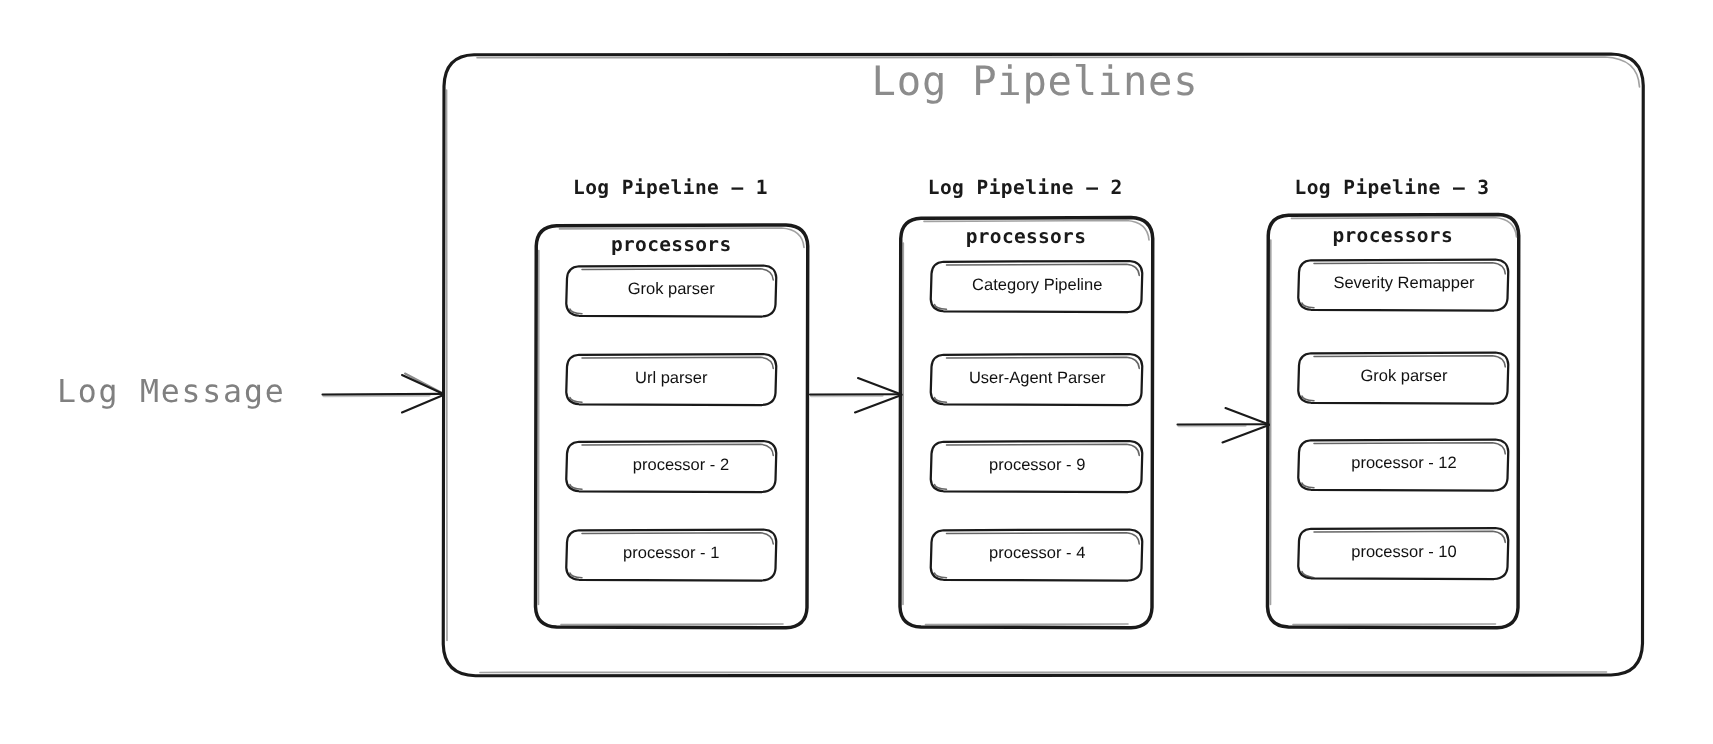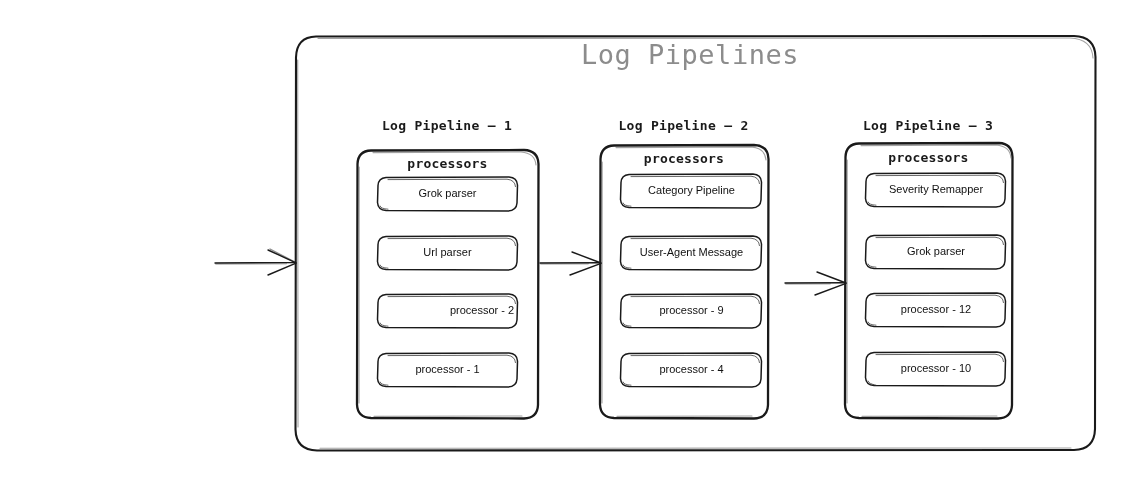--- a/index.html
+++ b/index.html
@@ -188,39 +188,40 @@
     </g>
 
     <g>
       <path class="arr-g" d="M786,283.8 L830,283.6" opacity=".5"></path>
       <path class="arr" d="M785,283 L845,282.8"></path>
       <path class="arr" d="M817,272 L846,283"></path>
       <path class="arr" d="M815,295 L846,283.4"></path>
     </g>
   </svg>
 
+  <div class="lbl log-message-label">Log Message</div>
 
   <div class="lbl outer-title">Log Pipelines</div>
 
   <div class="pipeline-col" style="left:357px; top:0; width:182px;">
     <div class="pipeline-title" style="position:absolute; left:-1px; top:118px; width:182px;">Log Pipeline – 1</div>
     <div class="processors-label" style="position:absolute; left:0; top:156px; width:181px;">processors</div>
 
     <div class="proc-text" style="left:21px; top:188px; width:139px;">Grok parser</div>
     <div class="proc-text" style="left:21px; top:247px; width:139px;">Url parser</div>
-    <div class="proc-text" style="left:21px; top:305px; width:152px;padding-left:28px;">processor - 2</div>
+    <div class="proc-text" style="left:21px; top:305px; width:152px;">processor - 2</div>
     <div class="proc-text" style="left:21px; top:364px; width:139px;">processor - 1</div>
   </div>
 
   <div class="pipeline-col" style="left:600px; top:0; width:169px;">
     <div class="pipeline-title" style="position:absolute; left:-1px; top:118px; width:169px;">Log Pipeline – 2</div>
     <div class="processors-label" style="position:absolute; left:0; top:151px; width:168px;">processors</div>
 
     <div class="proc-text" style="left:21px; top:185px; width:141px;">Category Pipeline</div>
-    <div class="proc-text" style="left:21px; top:247px; width:141px;">User-Agent Message</div>
+    <div class="proc-text" style="left:21px; top:247px; width:141px;">User-Agent Parser</div>
     <div class="proc-text" style="left:21px; top:305px; width:141px;">processor - 9</div>
     <div class="proc-text" style="left:21px; top:364px; width:141px;">processor - 4</div>
   </div>
 
   <div class="pipeline-col" style="left:845px; top:0; width:168px;">
     <div class="pipeline-title" style="position:absolute; left:-1px; top:118px; width:168px;">Log Pipeline – 3</div>
     <div class="processors-label" style="position:absolute; left:0; top:150px; width:167px;">processors</div>
 
     <div class="proc-text" style="left:21px; top:184px; width:140px;">Severity Remapper</div>
     <div class="proc-text" style="left:21px; top:246px; width:140px;">Grok parser</div>

